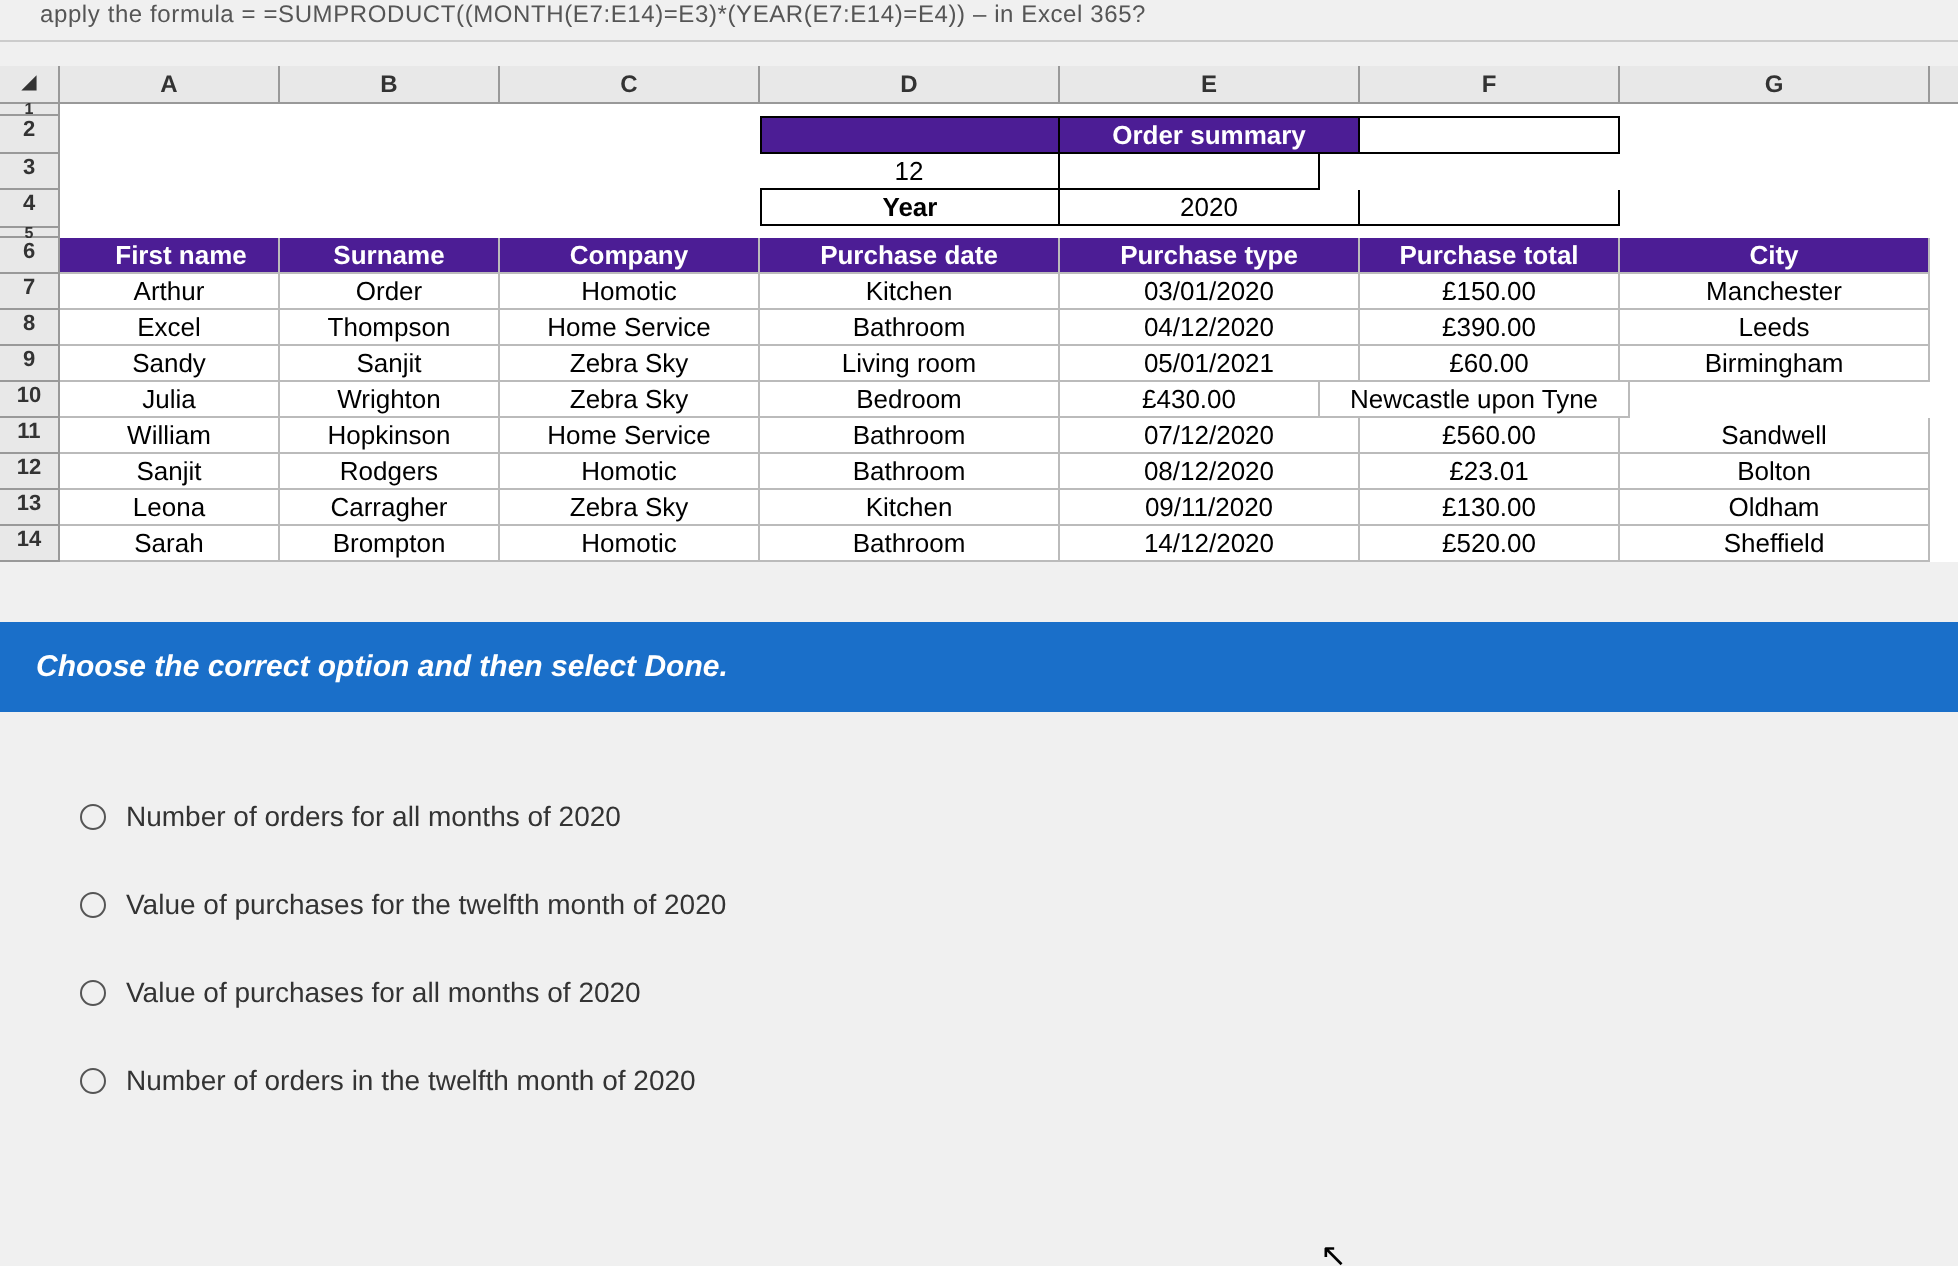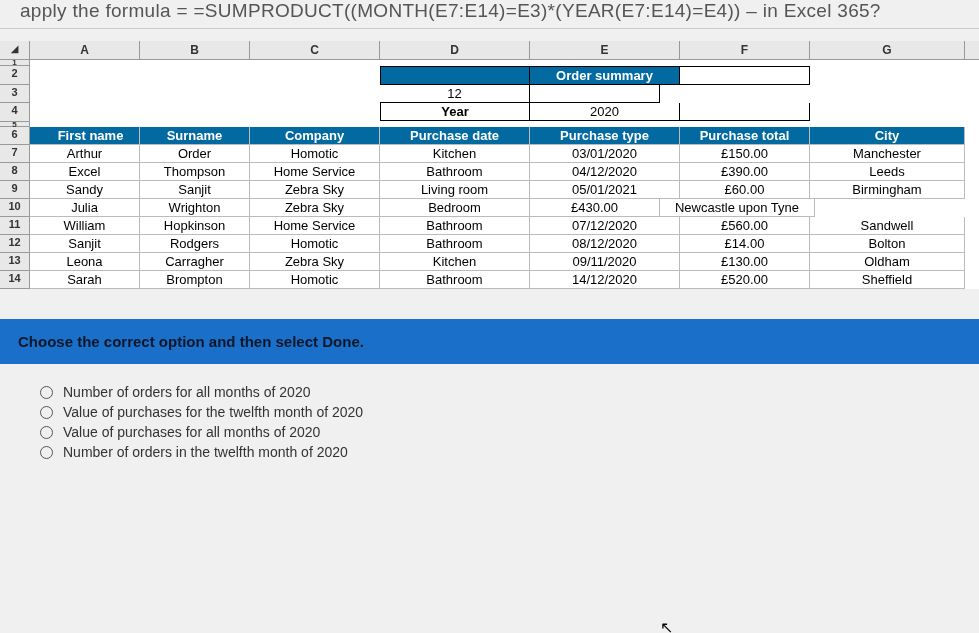--- a/index.html
+++ b/index.html
@@ -1,42 +1,42 @@
 <!DOCTYPE html>
 <html><head>
 <meta charset="utf-8">
 <style>
   * { box-sizing: border-box; margin: 0; padding: 0; }
   body { font-family: Arial, sans-serif; background: #f0f0f0; width: 979px; height: 633px; overflow: hidden; }
   
-  .top-text { padding: 0 20px 6px 20px; font-size: 19px; color: #555; font-family: Arial; letter-spacing: 0.3px; border-bottom: 1px solid #ccc; }
+  .top-text { padding: 0 20px 6px 20px; font-size: 12px; color: #555; font-family: Arial; letter-spacing: 0.3px; border-bottom: 1px solid #ccc; }
   
   .spreadsheet { background: #fff; margin-top: 12px; position: relative; }
   
   .col-headers { display: flex; border-bottom: 1px solid #999; background: #e8e8e8; font-size: 12px; color: #333; }
   .corner { width: 30px; border-right: 1px solid #999; text-align: center; padding: 2px 0; font-size: 10px; }
   .colh { text-align: center; border-right: 1px solid #999; padding: 2px 0; font-weight: bold; }
   .colA { width: 110px; } .colB { width: 110px; } .colC { width: 130px; }
   .colD { width: 150px; } .colE { width: 150px; } .colF { width: 130px; } .colG { width: 155px; }
   
   .row { display: flex; font-size: 13px; }
   .rowh { width: 30px; background: #e8e8e8; border-right: 1px solid #999; border-bottom: 1px solid #999; text-align: center; padding: 1px 0; font-size: 11px; color: #333; font-weight: bold;}
   .cell { border-right: 1px solid #bbb; border-bottom: 1px solid #bbb; padding: 1px 4px; text-align: center; }
   
-  .dark-header { background: #0369a1; color: #fff; font-weight: bold; }
+  .dark-header { background: #4c1d95; color: #fff; font-weight: bold; }
   .b-right { border-right: 1px solid #000; }
   .b-top { border-top: 1px solid #000; }
   .b-bottom { border-bottom: 1px solid #000; }
   .b-left { border-left: 1px solid #000; }
   
-  .question-bar { background: #1a6fc9; color: #0f172a; padding: 14px 18px; font-size: 15px; margin-top: 30px; font-weight: bold;}
+  .question-bar { background: #1a6fc9; color: #ffffff; padding: 14px 18px; font-size: 15px; margin-top: 30px; font-weight: bold; font-style: italic;}
   .question-bar b { font-weight: bold; }
   
   .options { padding: 16px 40px; font-size: 14px; color: #333; }
-  .option { display: flex; align-items: center; margin: 4px 0; gap: 10px; }
+  .option { display: flex; align-items: center; margin: 28px 0; gap: 10px; }
   .radio { width: 13px; height: 13px; border: 1.5px solid #555; border-radius: 50%; flex-shrink: 0; }
   
   .cursor { position: absolute; left: 660px; top: 618px; font-size: 16px; color: #000; pointer-events: none; }
 </style>
 </head>
 <body>
 
 <div class="top-text">apply the formula = =SUMPRODUCT((MONTH(E7:E14)=E3)*(YEAR(E7:E14)=E4)) – in Excel 365?</div>
 
 <div class="spreadsheet">
@@ -150,21 +150,21 @@
         <div class="cell colF">£560.00</div>
         <div class="cell colG">Sandwell</div>
       </div>
       <div class="row">
         <div class="rowh">12</div>
         <div class="cell colA">Sanjit</div>
         <div class="cell colB">Rodgers</div>
         <div class="cell colC">Homotic</div>
         <div class="cell colD">Bathroom</div>
         <div class="cell colE">08/12/2020</div>
-        <div class="cell colF">£14.00</div>
+        <div class="cell colF">£23.01</div>
         <div class="cell colG">Bolton</div>
       </div>
       <div class="row">
         <div class="rowh">13</div>
         <div class="cell colA">Leona</div>
         <div class="cell colB">Carragher</div>
         <div class="cell colC">Zebra Sky</div>
         <div class="cell colD">Kitchen</div>
         <div class="cell colE">09/11/2020</div>
         <div class="cell colF">£130.00</div>

